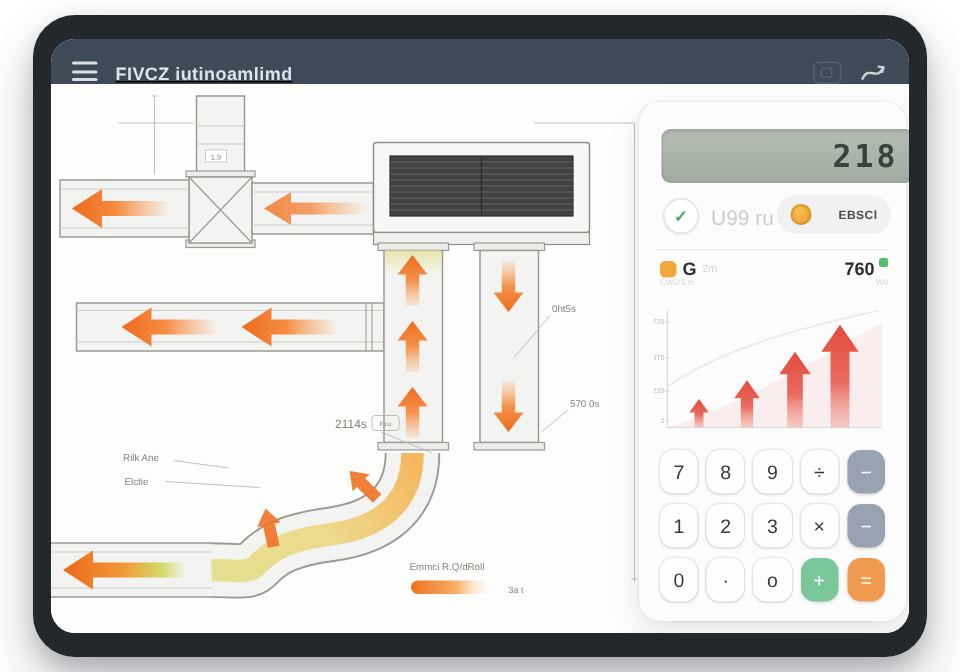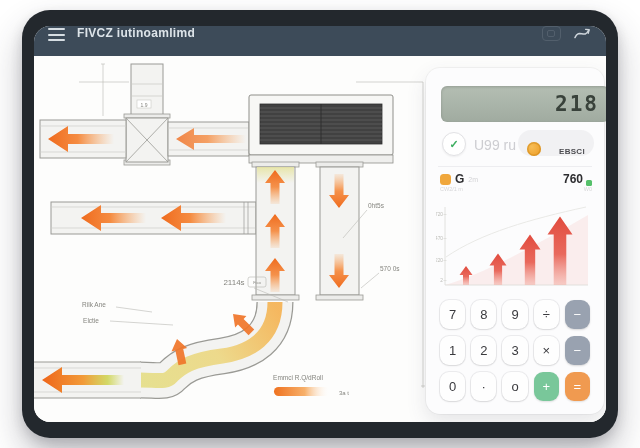--- a/index.html
+++ b/index.html
@@ -11,21 +11,21 @@
   .tablet{
     position:absolute;left:22px;top:10px;width:596px;height:428px;
     background:#23282d;border-radius:28px;
     box-shadow:0 18px 34px rgba(50,50,62,.30),0 5px 12px rgba(50,50,62,.18);
   }
   .screen{
     position:absolute;left:12px;top:16px;width:572px;height:396px;
     border-radius:16px;overflow:hidden;background:#fdfdfc;
   }
   
-  .appbar{height:30px;background:#3d4b59;display:flex;align-items:flex-start;padding:0 14px;gap:12px;}
+  .appbar{height:30px;background:#3d4b59;display:flex;align-items:flex-end;padding:0 14px;gap:12px;text-decoration:underline;}
   .menu-btn{display:flex;flex-direction:column;gap:3.5px;cursor:pointer;padding:2px 0;}
   .menu-btn span{display:block;width:17px;height:2px;background:#d7dee3;border-radius:1px;}
   .app-title{color:#dde4e9;font-size:12px;font-weight:bold;letter-spacing:.3px;}
   .appbar-right{margin-left:auto;display:flex;align-items:center;gap:12px;}
   .cam-icon{width:17px;height:13px;border:1.5px solid #5f6b77;border-radius:4px;opacity:.65;position:relative;}
   .cam-icon::after{content:'';position:absolute;left:4px;top:2.5px;width:6px;height:5px;border:1px solid #5f6b77;border-radius:2px;}
   
   .content{position:relative;height:366px;background:#fdfdfc;}
   .diagram-svg{position:absolute;left:0;top:0;}
   .dlabel{font-family:"Liberation Sans",sans-serif;fill:#85857f;}
@@ -46,31 +46,31 @@
     box-shadow:inset 0 1px 3px rgba(0,0,0,.18);
   }
   .check-btn{
     position:absolute;left:16px;top:64px;width:22px;height:22px;border-radius:50%;
     background:#fff;border:1px solid #e2e2e5;display:flex;align-items:center;justify-content:center;
     color:#3faf62;font-size:11px;font-weight:bold;box-shadow:0 1px 2px rgba(0,0,0,.06);cursor:pointer;
   }
   .status-text{position:absolute;left:48px;top:69px;font-size:14px;color:#cdcdd1;}
   .badge{
     position:absolute;left:92px;top:62px;width:76px;height:26px;border-radius:13px;
-    background:#f1f1f3;display:flex;align-items:flex-end;justify-content:center;gap:18px;cursor:pointer;
+    background:#f1f1f3;display:flex;align-items:center;justify-content:center;gap:18px;cursor:pointer;
   }
   .coin{width:14px;height:14px;border-radius:50%;background:radial-gradient(circle at 35% 35%,#f7bd55,#ec9a22);box-shadow:inset 0 0 0 1.5px rgba(200,130,20,.45);}
   .badge-label{font-size:8px;font-weight:bold;color:#4c4c50;letter-spacing:.3px;}
   .card-divider{position:absolute;left:12px;right:12px;top:98px;height:1px;background:#ededf0;}
   .chart-head{position:absolute;left:14px;right:12px;top:104px;display:flex;justify-content:space-between;align-items:center;}
   .ch-left{display:flex;align-items:center;gap:4px;}
   .ch-dot{width:11px;height:11px;border-radius:3.5px;background:#f0a73c;}
   .ch-sym{font-size:12px;font-weight:bold;color:#2d2d30;}
   .ch-sub{font-size:7px;color:#d3d3d6;}
-  .ch-right{display:flex;align-items:flex-end;gap:3px;}
+  .ch-right{display:flex;align-items:flex-start;gap:3px;}
   .ch-val{font-size:12px;font-weight:bold;color:#2d2d30;}
   .ch-sq{width:6px;height:6px;border-radius:1.5px;background:#55c06a;}
   .chart-caps{position:absolute;left:14px;right:12px;top:118px;display:flex;justify-content:space-between;font-size:5.5px;color:#d6d6d8;}
   .chart-svg{position:absolute;left:10px;top:124px;}
   .ytick{font-size:4.8px;fill:#bdbdb8;font-family:"Liberation Sans",sans-serif;}
   .keypad{
     position:absolute;left:14px;right:14px;top:232px;
     display:grid;grid-template-columns:repeat(5,1fr);gap:7px 6px;
   }
   .key{

